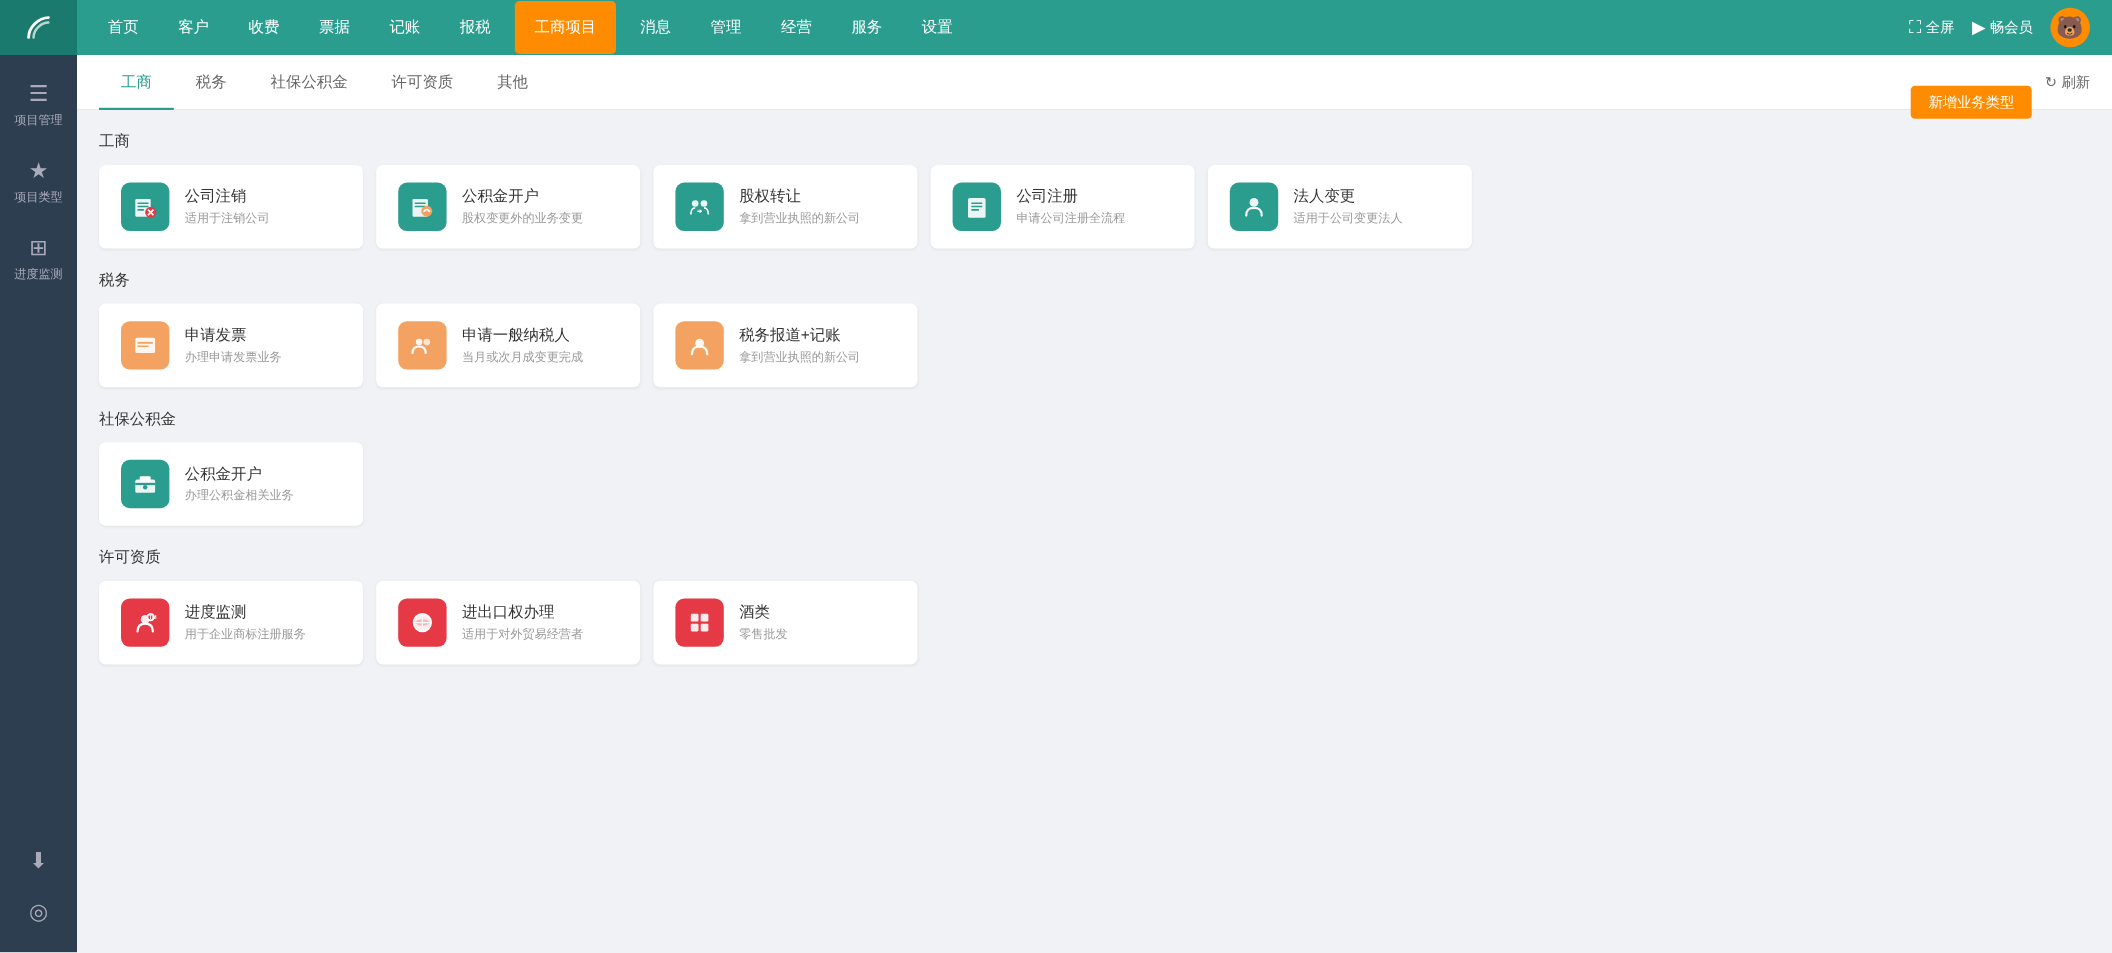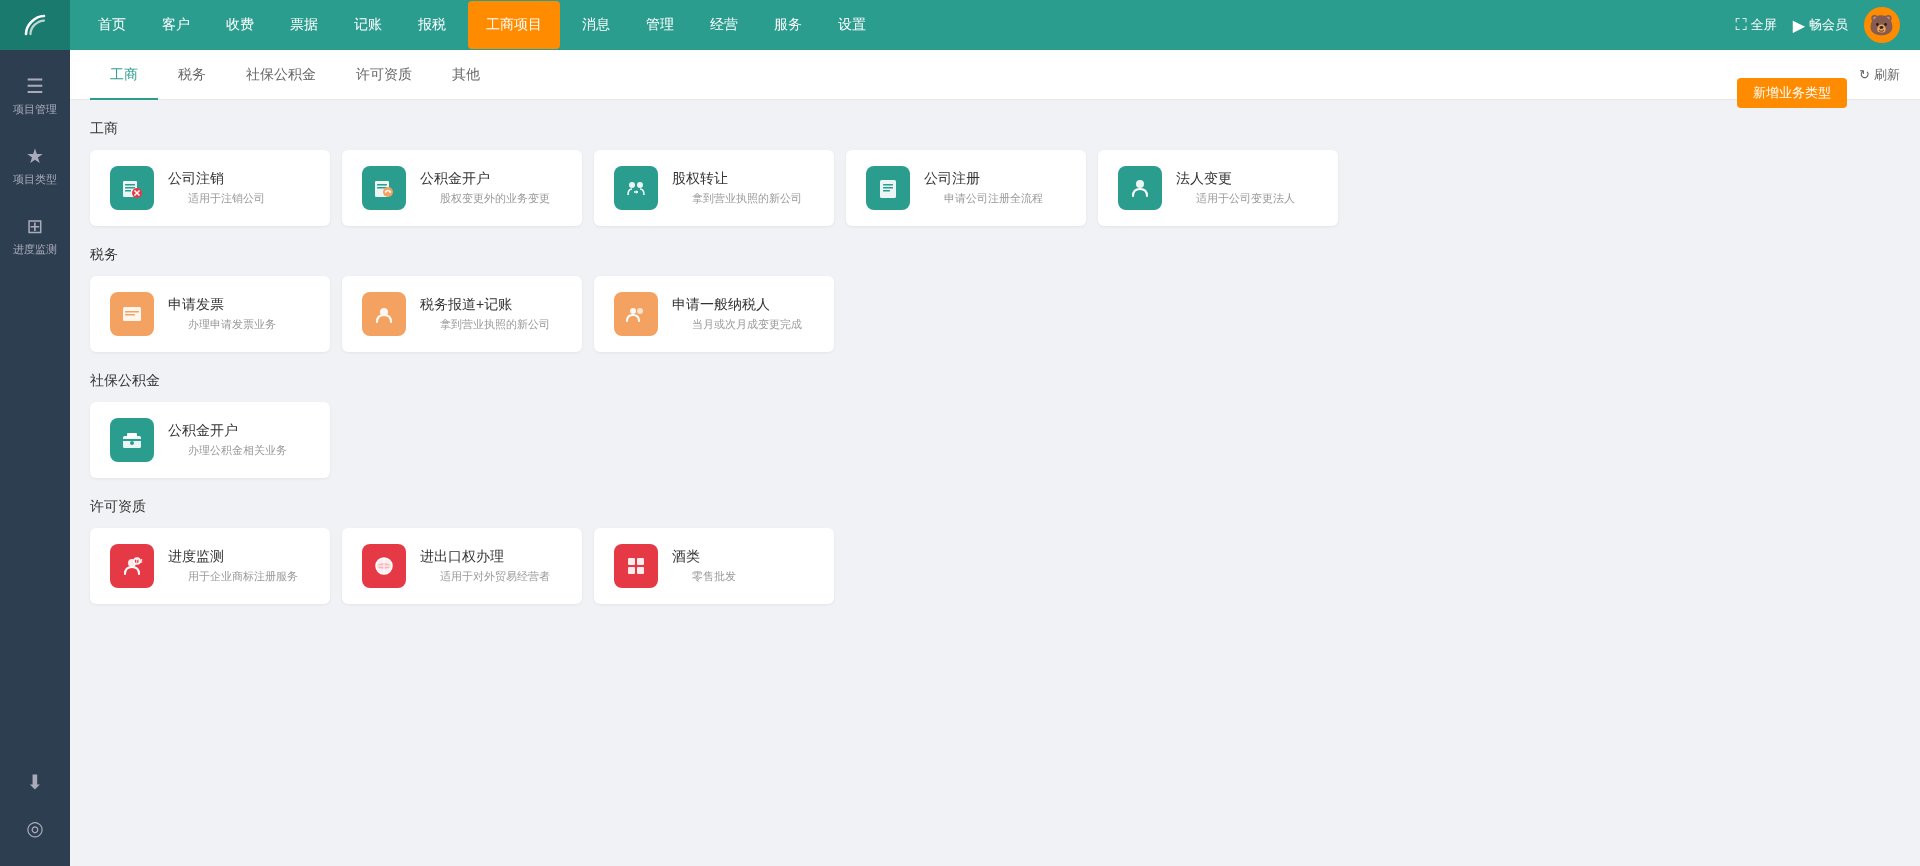--- a/index.html
+++ b/index.html
@@ -237,21 +237,21 @@
       justify-content: center;
       flex-shrink: 0;
       font-size: 22px;
       color: #fff;
     }
     .card-icon.teal { background: #2a9d8f; }
     .card-icon.orange { background: #f4a261; }
     .card-icon.red { background: #e63946; }
     .card-text { display: flex; flex-direction: column; gap: 3px; }
     .card-title { font-size: 14px; color: #333; font-weight: 500; }
-    .card-desc { font-size: 11px; color: #999; margin-left: 20px; }
+    .card-desc { font-size: 11px; color: #999; }
   </style>
 </head>
 <body>
 
 <div class="top-nav">
   <div class="top-nav-logo">
     <svg viewBox="0 0 40 40" fill="none">
       <path d="M8 32 C8 20 20 8 32 8" stroke="white" stroke-width="3.5" fill="none" stroke-linecap="round"></path>
       <path d="M14 32 C14 22 24 14 32 14" stroke="white" stroke-width="3" fill="none" stroke-linecap="round" opacity="0.7"></path>
     </svg>
@@ -413,40 +413,40 @@
               </svg>
           </div>
           <div class="card-text">
             <span class="card-title">申请发票</span>
             <span class="card-desc">办理申请发票业务</span>
           </div>
         </div>
         <div class="service-card">
           <div class="card-icon orange">
             <svg width="24" height="24" viewBox="0 0 24 24" fill="white">
-                <circle cx="12" cy="10" r="4" fill="white" opacity="0.9"></circle>
-                <path d="M5 20 C5 15 7.5 13 12 13 C16.5 13 19 15 19 20" stroke="white" stroke-width="2" fill="none" stroke-linecap="round"></path>
-              </svg>
-          </div>
-          <div class="card-text">
-            <span class="card-title">税务报道+记账</span>
-            <span class="card-desc">拿到营业执照的新公司</span>
-          </div>
-        </div>
-        <div class="service-card">
-          <div class="card-icon orange">
-            <svg width="24" height="24" viewBox="0 0 24 24" fill="white">
                 <circle cx="9" cy="9" r="3" fill="white" opacity="0.9"></circle>
                 <circle cx="16" cy="9" r="3" fill="white" opacity="0.7"></circle>
                 <path d="M3 19 C3 15 5.5 13 9 13 C12.5 13 15 15 15 19" stroke="white" stroke-width="2" fill="none" stroke-linecap="round"></path>
               </svg>
           </div>
           <div class="card-text">
             <span class="card-title">申请一般纳税人</span>
             <span class="card-desc">当月或次月成变更完成</span>
+          </div>
+        </div>
+        <div class="service-card">
+          <div class="card-icon orange">
+            <svg width="24" height="24" viewBox="0 0 24 24" fill="white">
+                <circle cx="12" cy="10" r="4" fill="white" opacity="0.9"></circle>
+                <path d="M5 20 C5 15 7.5 13 12 13 C16.5 13 19 15 19 20" stroke="white" stroke-width="2" fill="none" stroke-linecap="round"></path>
+              </svg>
+          </div>
+          <div class="card-text">
+            <span class="card-title">税务报道+记账</span>
+            <span class="card-desc">拿到营业执照的新公司</span>
           </div>
         </div>
       </div>
 
       <div class="section-title">社保公积金</div>
       <div class="cards-grid">
         <div class="service-card">
           <div class="card-icon teal">
             <svg width="24" height="24" viewBox="0 0 24 24" fill="white">
                 <rect x="3" y="8" width="18" height="12" rx="1.5" fill="white" opacity="0.9"></rect>

